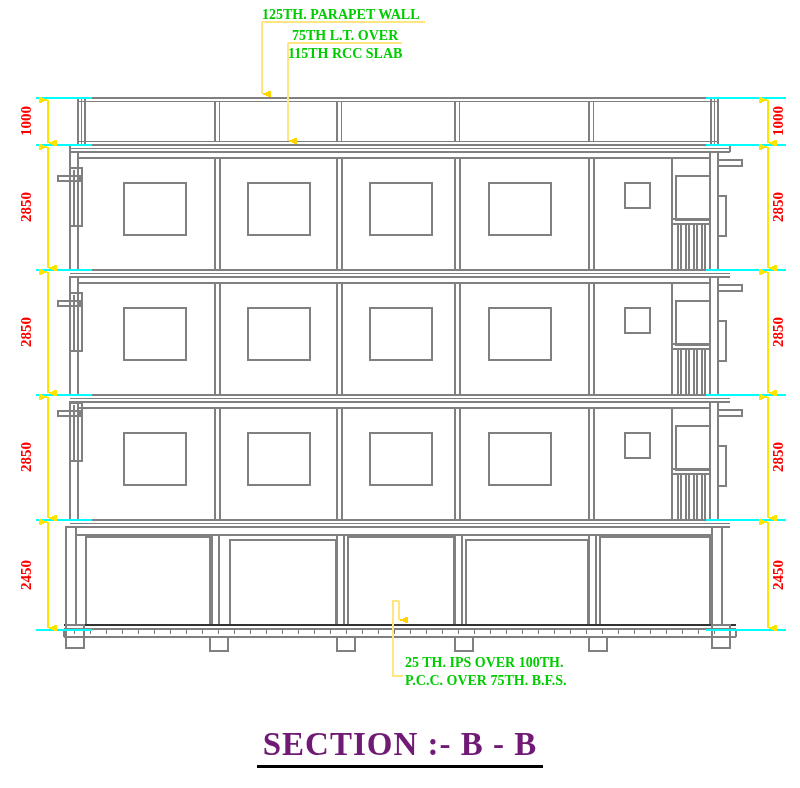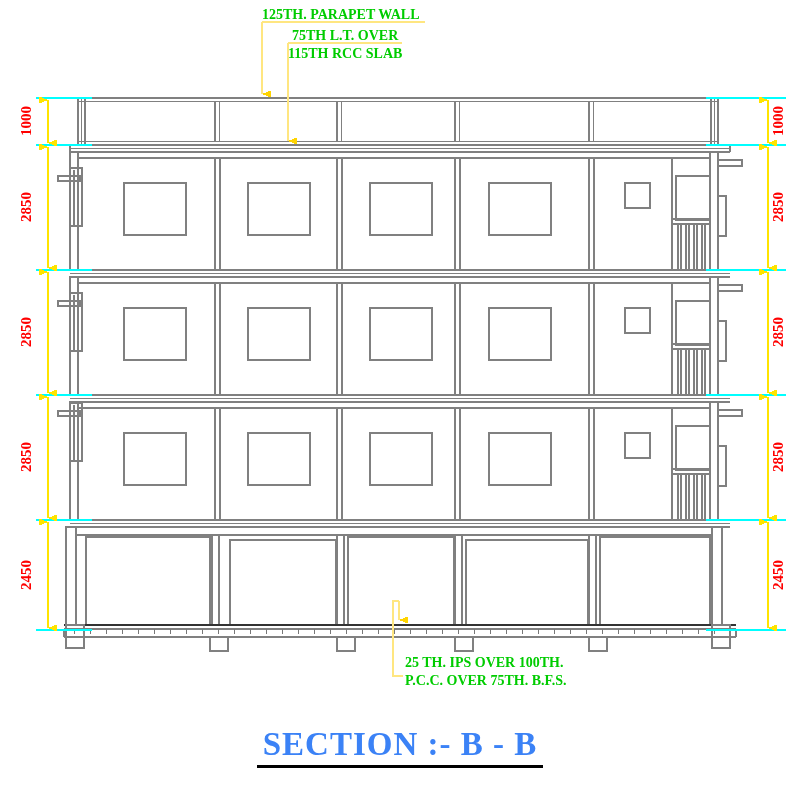--- a/index.html
+++ b/index.html
@@ -8,21 +8,21 @@
     width:800px;height:788px;position:relative;overflow:hidden;
     font-family:"Liberation Serif", serif;
   }
   #stage{position:absolute;left:0;top:0;width:657px;height:788px;}
   svg{display:block;}
   .title-wrap{
     position:absolute;left:0;top:724px;width:800px;text-align:center;
   }
   .title-text{
     font-family:"Liberation Serif", serif;
-    font-weight:bold;font-size:33px;letter-spacing:1px;color:#3b82f6;
+    font-weight:bold;font-size:33px;letter-spacing:1px;color:#701a75;
     display:inline-block;border-bottom:3px solid #000000;padding:0 6px 1px 6px;
     line-height:40px;
   }
 </style>
 </head>
 <body>
 
 <div id="stage">
 
 <svg width="800" height="788" viewBox="0 0 800 788" shape-rendering="crispEdges">

